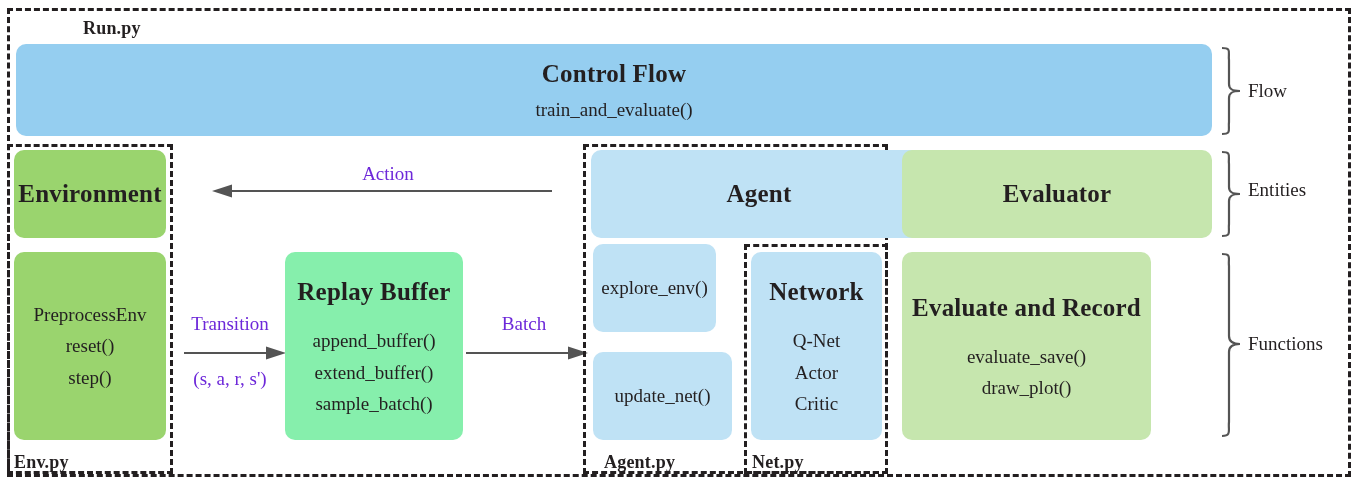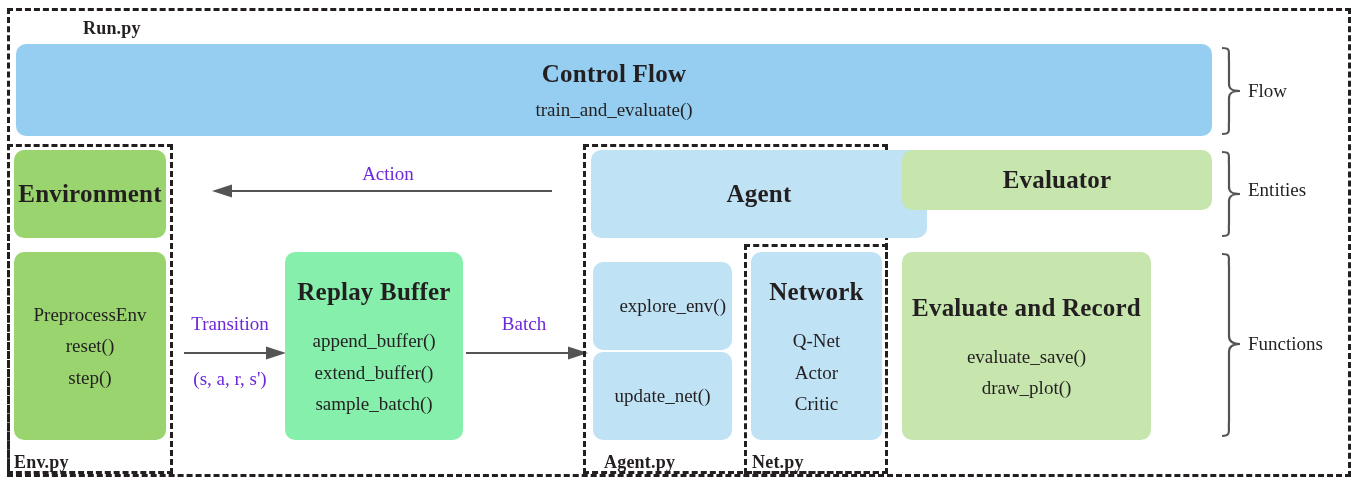--- a/index.html
+++ b/index.html
@@ -137,39 +137,39 @@
     <polygon class="arrow-head" points="122,9 102,2.5 102,15.5"></polygon>
   </svg>
 
   <div class="abs dashed" style="left:583px; top:144px; width:305px; height:330px;"></div>
   <div class="abs module-label" style="left:604px; top:452px;">Agent.py</div>
 
   <div class="abs box c-blue-light" style="left:591px; top:150px; width:336px; height:88px;">
     <div class="title">Agent</div>
   </div>
 
-  <div class="abs box c-blue-light" style="left:593px; top:262px; width:139px; height:88px;align-items:flex-end;">
+  <div class="abs box c-blue-light" style="left:593px; top:244px; width:123px; height:88px;">
     <div class="plain">explore_env()</div>
   </div>
 
   <div class="abs box c-blue-light" style="left:593px; top:352px; width:139px; height:88px;">
     <div class="plain">update_net()</div>
   </div>
 
   <div class="abs dashed" style="left:744px; top:244px; width:144px; height:230px;"></div>
   <div class="abs module-label" style="left:752px; top:452px;">Net.py</div>
 
   <div class="abs box c-blue-light" style="left:751px; top:252px; width:131px; height:188px;">
     <div class="title gap-title">Network</div>
     <div class="plain">Q-Net</div>
     <div class="plain">Actor</div>
     <div class="plain">Critic</div>
   </div>
 
-  <div class="abs box c-green-light" style="left:902px; top:150px; width:310px; height:60px;">
+  <div class="abs box c-green-light" style="left:902px; top:150px; width:310px; height:88px;">
     <div class="title">Evaluator</div>
   </div>
 
   <div class="abs box c-green-light" style="left:902px; top:252px; width:249px; height:188px;">
     <div class="title gap-title">Evaluate and Record</div>
     <div class="plain">evaluate_save()</div>
     <div class="plain">draw_plot()</div>
   </div>
 
   <svg class="abs" xmlns="http://www.w3.org/2000/svg" style="left:1218px; top:46px;" width="26" height="90" viewBox="0 0 26 90">

